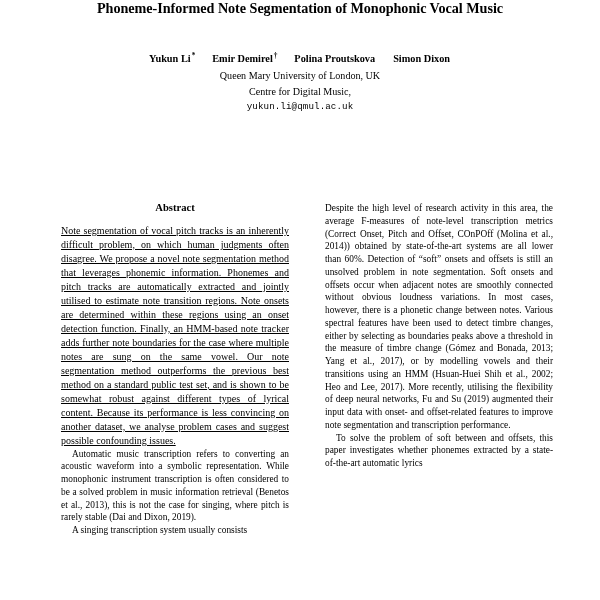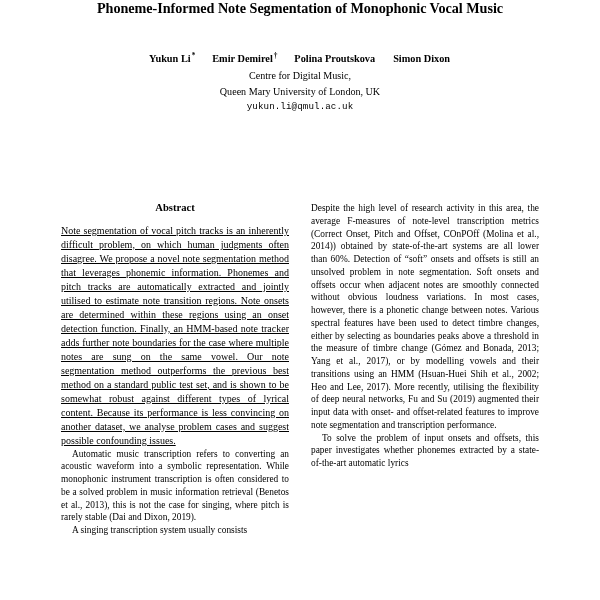--- a/index.html
+++ b/index.html
@@ -64,21 +64,21 @@
     letter-spacing: 0.1px;
   }
 
   
   .columns {
     position: absolute;
     top: 202px;
     left: 0;
     width: 600px;
     display: flex;
-    gap: 22px;
+    gap: 36px;
     padding: 0 61px;
     box-sizing: border-box;
   }
   .col {
     width: 228px;
     flex: 0 0 228px;
   }
 
   .abstract-heading {
     text-align: center;
@@ -123,37 +123,37 @@
 <div class="page">
 
   <div class="header">
 
     <h1 class="paper-title">Phoneme-Informed Note Segmentation of Monophonic Vocal Music</h1>
 
     <div class="author-line">
       <span class="author"><span>Yukun Li</span><span class="author-mark">*</span></span><span class="author"><span>Emir Demirel</span><span class="author-mark">†</span></span><span class="author"><span>Polina Proutskova</span><span class="author-mark"></span></span><span class="author"><span>Simon Dixon</span><span class="author-mark"></span></span>
     </div>
 
+    <div class="affiliation">Queen Mary University of London, UK</div>
     <div class="affiliation">Centre for Digital Music,</div>
-    <div class="affiliation">Queen Mary University of London, UK</div>
     <div class="email">yukun.li@qmul.ac.uk</div>
 
   </div>
 
   <div class="columns">
 
     <div class="col">
       <h2 class="abstract-heading">Abstract</h2>
       <p class="body-text abstract-text">Note segmentation of vocal pitch tracks is an inherently difficult problem, on which human judgments often disagree. We propose a novel note segmentation method that leverages phonemic information. Phonemes and pitch tracks are automatically extracted and jointly utilised to estimate note transition regions. Note onsets are determined within these regions using an onset detection function. Finally, an HMM-based note tracker adds further note boundaries for the case where multiple notes are sung on the same vowel. Our note segmentation method outperforms the previous best method on a standard public test set, and is shown to be somewhat robust against different types of lyrical content. Because its performance is less convincing on another dataset, we analyse problem cases and suggest possible confounding issues.</p>
 
 
       <p class="body-text">Automatic music transcription refers to converting an acoustic waveform into a symbolic representation. While monophonic instrument transcription is often considered to be a solved problem in music information retrieval (Benetos et al., 2013), this is not the case for singing, where pitch is rarely stable (Dai and Dixon, 2019).</p>
       <p class="body-text">A singing transcription system usually consists</p>
     </div>
 
     <div class="col">
       <p class="body-text">Despite the high level of research activity in this area, the average F-measures of note-level transcription metrics (Correct Onset, Pitch and Offset, COnPOff (Molina et al., 2014)) obtained by state-of-the-art systems are all lower than 60%. Detection of “soft” onsets and offsets is still an unsolved problem in note segmentation. Soft onsets and offsets occur when adjacent notes are smoothly connected without obvious loudness variations. In most cases, however, there is a phonetic change between notes. Various spectral features have been used to detect timbre changes, either by selecting as boundaries peaks above a threshold in the measure of timbre change (Gómez and Bonada, 2013; Yang et al., 2017), or by modelling vowels and their transitions using an HMM (Hsuan-Huei Shih et al., 2002; Heo and Lee, 2017). More recently, utilising the flexibility of deep neural networks, Fu and Su (2019) augmented their input data with onset- and offset-related features to improve note segmentation and transcription performance.</p>
-      <p class="body-text">To solve the problem of input onsets and offsets, this paper investigates whether phonemes extracted by a state-of-the-art automatic lyrics</p>
+      <p class="body-text">To solve the problem of soft between and offsets, this paper investigates whether phonemes extracted by a state-of-the-art automatic lyrics</p>
     </div>
 
   </div>
 
 </div>
 
 </body></html>

